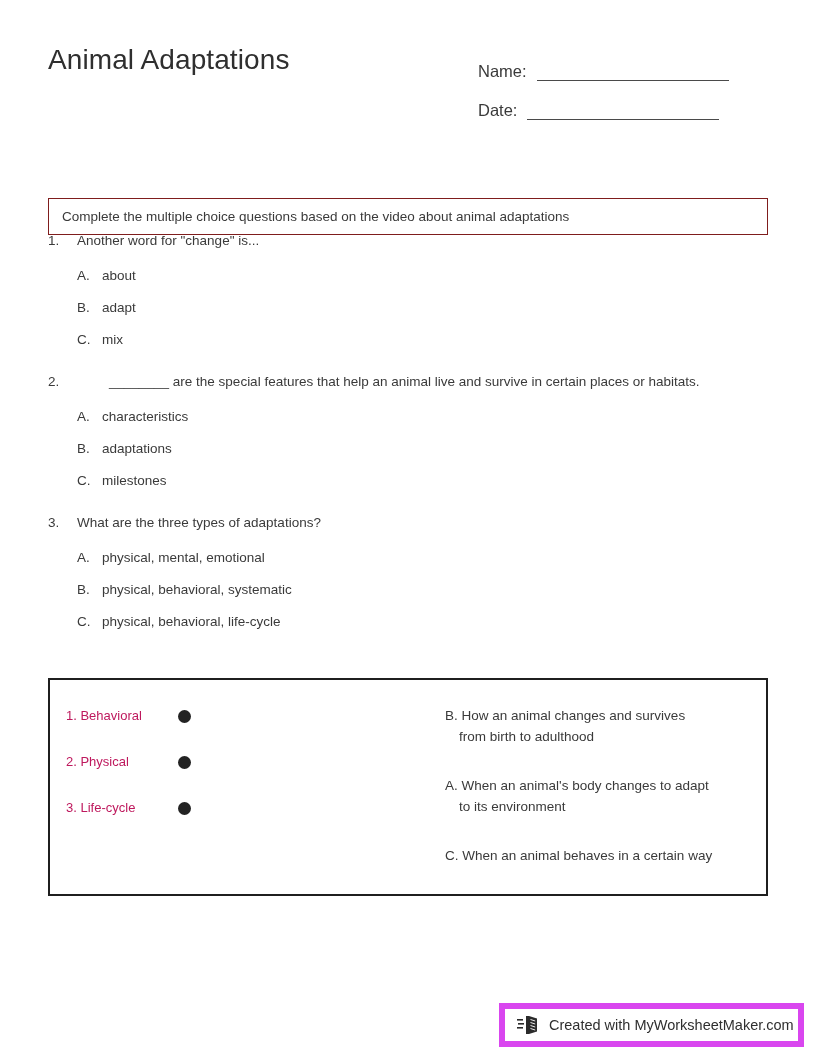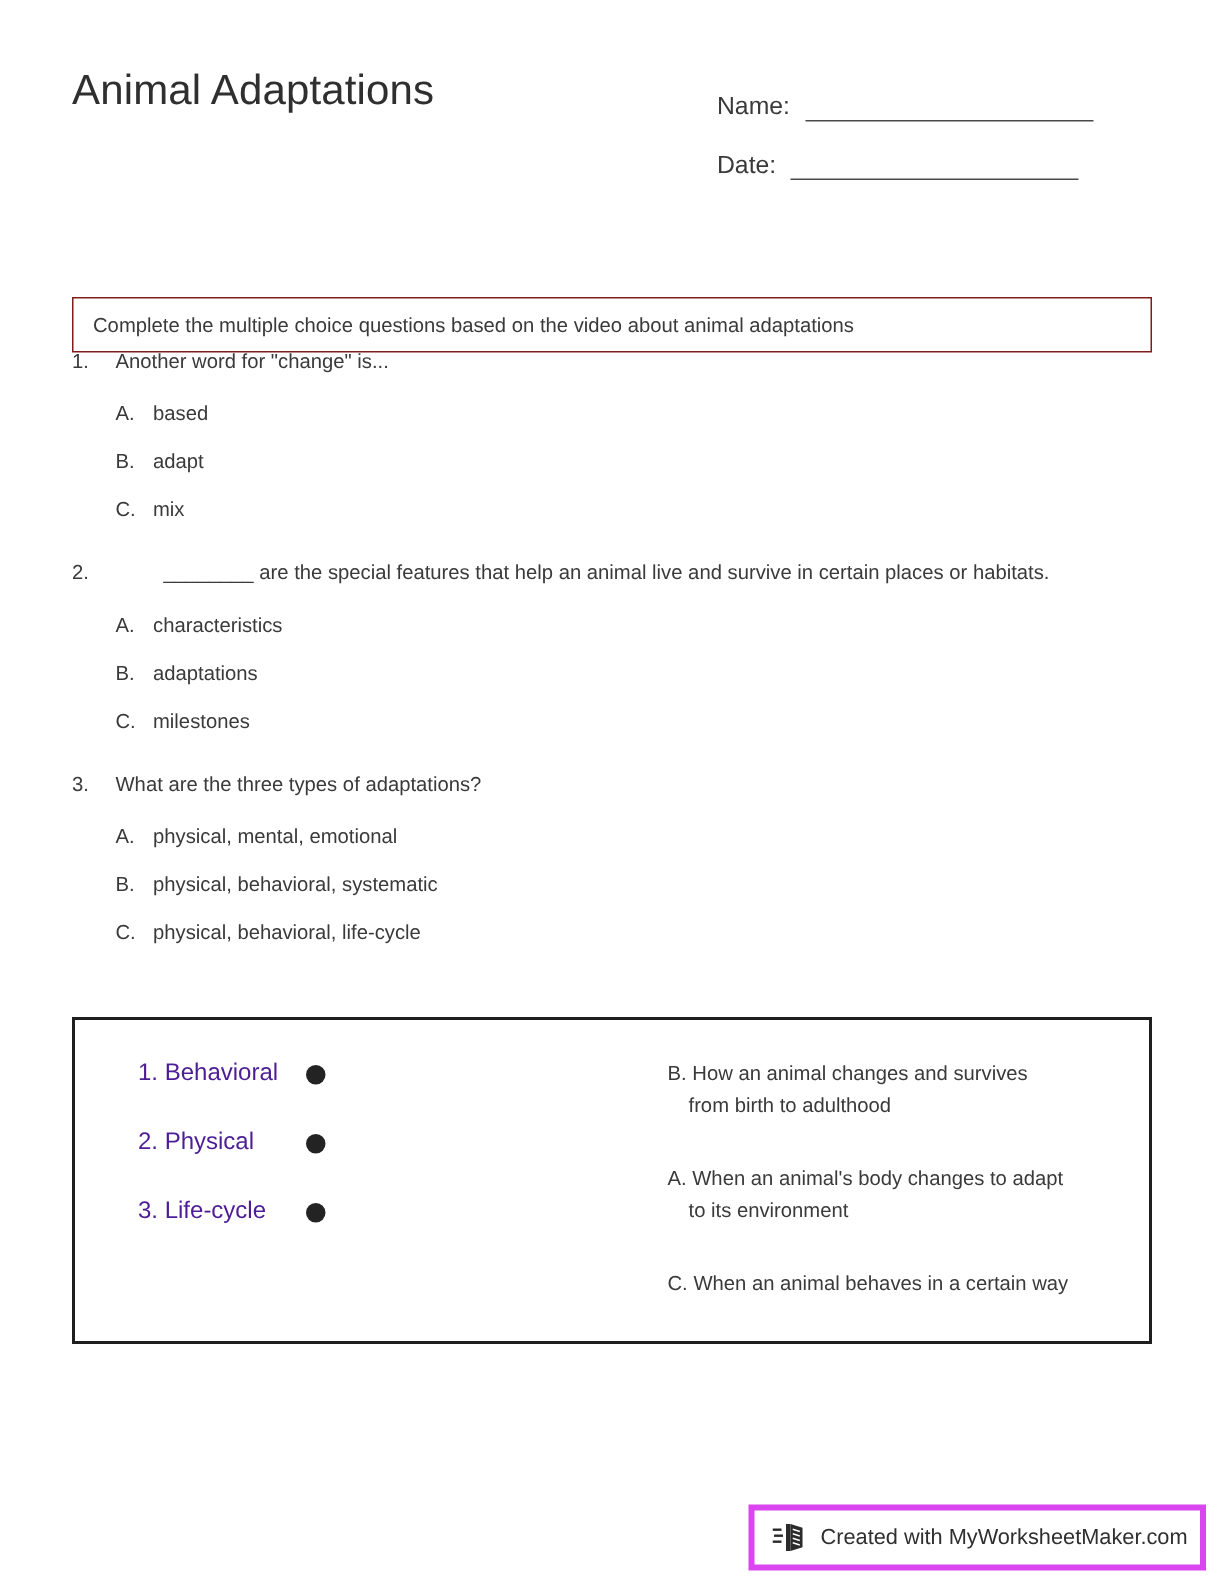--- a/index.html
+++ b/index.html
@@ -156,26 +156,25 @@
     top: 26px;
     width: 200px;
   }
   .match-left-row {
     display: flex;
     align-items: center;
     height: 20px;
     margin-bottom: 26px;
   }
   .match-left-label {
-    font-size: 16px;
-    color: #4c1d95;
+    font-size: 13px;
+    color: #be185d;
     width: 112px;
     flex: 0 0 112px;
     line-height: 18px;
-    margin-left: 26px;
   }
   .dot {
     width: 13px;
     height: 13px;
     border-radius: 50%;
     background: #232323;
     flex: 0 0 13px;
   }
   .match-right {
     position: absolute;
@@ -204,21 +203,21 @@
     padding-left: 14px;
   }
 
   
   .footer-badge {
     position: absolute;
     left: 499px;
     top: 1003px;
     width: 305px;
     height: 44px;
-    border: 4px solid #d946ef;
+    border: 6px solid #d946ef;
     box-sizing: border-box;
     display: flex;
     align-items: center;
     background: #ffffff;
   }
   .badge-logo {
     margin-left: 12px;
     width: 26px;
     height: 26px;
     flex: 0 0 26px;
@@ -260,21 +259,21 @@
   <div class="questions">
 
     <div class="question-block">
       <div class="question-line">
         <span class="q-num">1.</span>
         <span class="q-text">Another word for "change" is...</span>
       </div>
       <div class="options">
         <div class="option-row">
           <span class="opt-letter">A.</span>
-          <span class="opt-text">based</span>
+          <span class="opt-text">about</span>
         </div>
         <div class="option-row">
           <span class="opt-letter">B.</span>
           <span class="opt-text">adapt</span>
         </div>
         <div class="option-row">
           <span class="opt-letter">C.</span>
           <span class="opt-text">mix</span>
         </div>
       </div>

